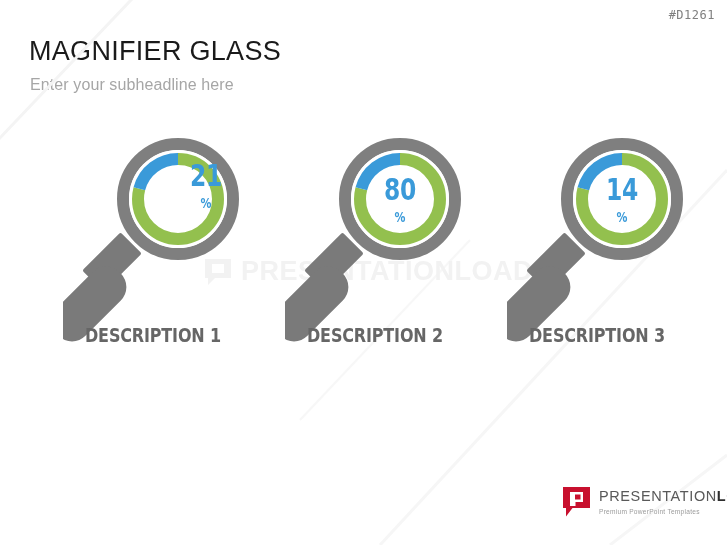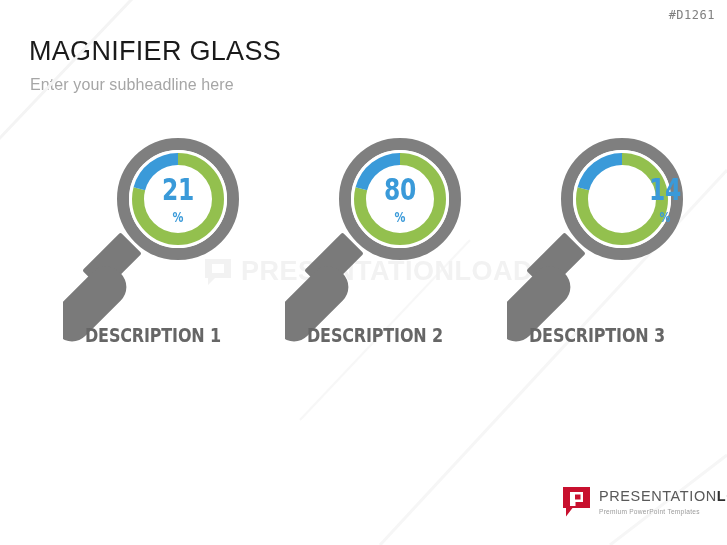--- a/index.html
+++ b/index.html
@@ -223,21 +223,21 @@
         </g>
 
         <circle cx="115" cy="74" r="55" fill="none" stroke="#7f7f7f" stroke-width="12"></circle>
 
         <circle cx="115" cy="74" r="49" fill="#ffffff"></circle>
 
         <circle cx="115" cy="74" r="40" fill="none" stroke="#93c04e" stroke-width="12" stroke-dasharray="198.6 52.7" stroke-dashoffset="0" transform="rotate(-90 115 74)"></circle>
 
         <circle cx="115" cy="74" r="40" fill="none" stroke="#3a9ad9" stroke-width="12" stroke-dasharray="52.7 198.6" stroke-dashoffset="52.7" transform="rotate(-90 115 74)"></circle>
       </svg>
-      <div class="value-block" style="left:55px; top:50px;">
+      <div class="value-block" style="left:55px; top:36px;padding-left:28px;">
         <div class="value-number">21</div>
         <div class="value-unit">%</div>
       </div>
       <div class="magnifier-label" style="left:22px; top:198px;">DESCRIPTION 1</div>
     </div>
 
     <div class="magnifier" id="mag-2" style="left:285px;">
       <svg class="magnifier-svg" width="230" height="240" viewBox="0 0 230 240">
         <g>
           <rect x="34" y="110" width="30" height="54" rx="2" transform="rotate(45 49 137)" fill="#7a7a7a"></rect>
@@ -259,21 +259,21 @@
       <svg class="magnifier-svg" width="230" height="240" viewBox="0 0 230 240">
         <g>
           <rect x="34" y="110" width="30" height="54" rx="2" transform="rotate(45 49 137)" fill="#7a7a7a"></rect>
           <rect x="6" y="135" width="40" height="88" rx="19" transform="rotate(45 26 179)" fill="#7a7a7a"></rect>
         </g>
         <circle cx="115" cy="74" r="55" fill="none" stroke="#7f7f7f" stroke-width="12"></circle>
         <circle cx="115" cy="74" r="49" fill="#ffffff"></circle>
         <circle cx="115" cy="74" r="40" fill="none" stroke="#93c04e" stroke-width="12" stroke-dasharray="198.6 52.7" stroke-dashoffset="0" transform="rotate(-90 115 74)"></circle>
         <circle cx="115" cy="74" r="40" fill="none" stroke="#3a9ad9" stroke-width="12" stroke-dasharray="52.7 198.6" stroke-dashoffset="52.7" transform="rotate(-90 115 74)"></circle>
       </svg>
-      <div class="value-block" style="left:55px; top:50px;padding-left:43px;">
+      <div class="value-block" style="left:55px; top:50px;">
         <div class="value-number">14</div>
         <div class="value-unit">%</div>
       </div>
       <div class="magnifier-label" style="left:22px; top:198px;">DESCRIPTION 3</div>
     </div>
 
   </div>
 
   <div class="logo">
     <div class="logo-mark">

